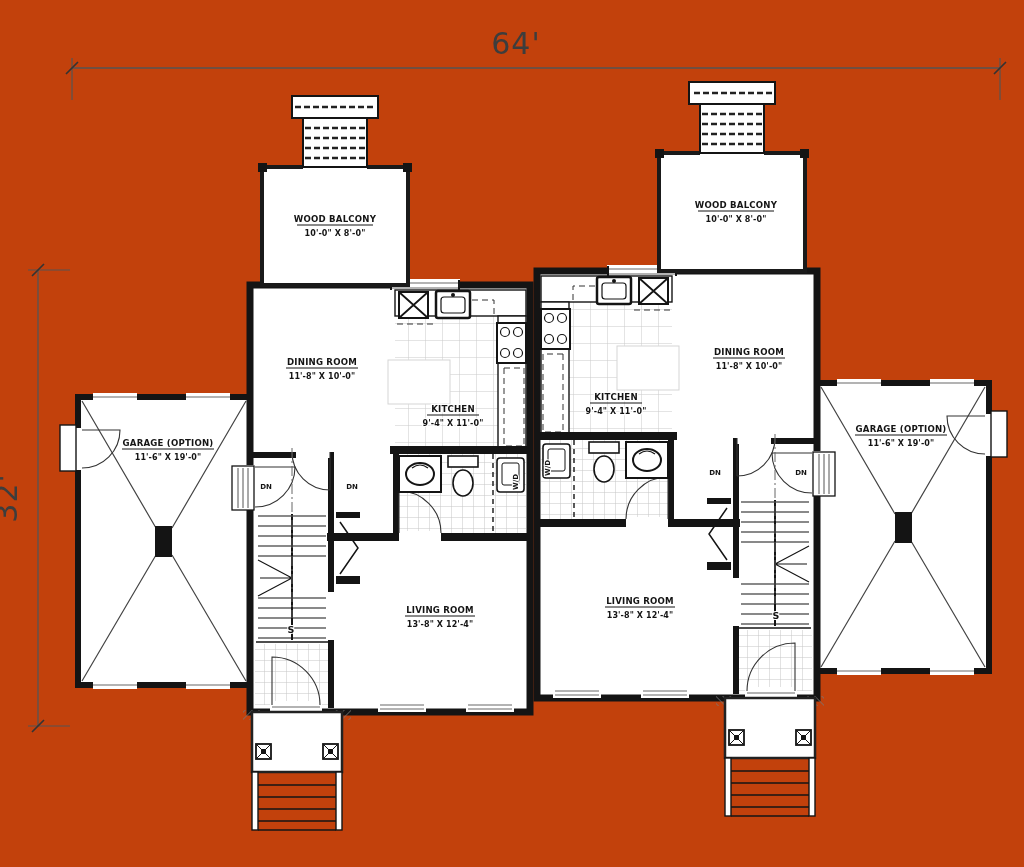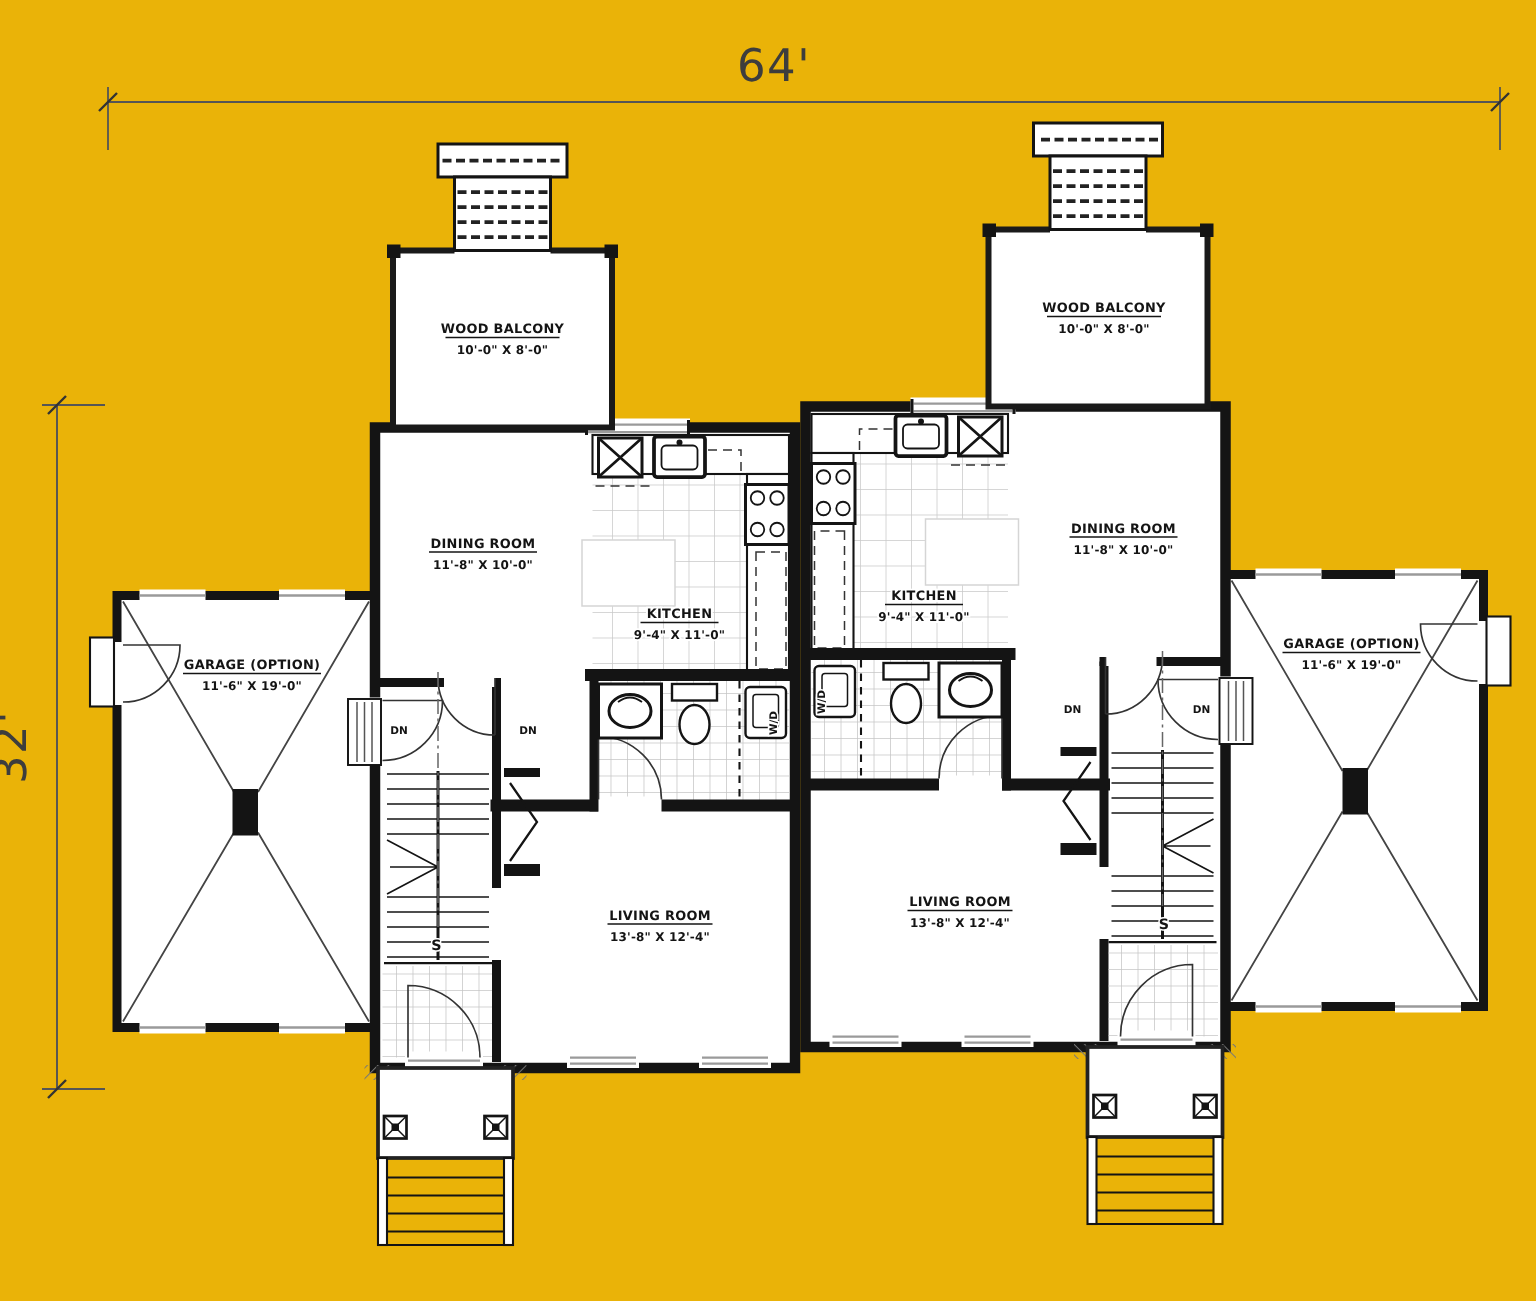--- a/index.html
+++ b/index.html
@@ -1,16 +1,16 @@
 <!DOCTYPE html>
 <html><head>
 <meta charset="utf-8">
 <style>
   html,body{margin:0;padding:0;background:#fff;}
-  .stage{position:relative;width:1024px;height:867px;background:#eab308;overflow:hidden;
+  .stage{position:relative;width:1024px;height:867px;background:#c2410c;overflow:hidden;
          font-family:"DejaVu Sans", sans-serif;}
   svg{position:absolute;left:0;top:0;}
   text{fill:#141414;}
   .dimtxt{font-size:30px;fill:#3d3d3d;letter-spacing:1px;}
   .rname{font-size:8.6px;font-weight:bold;letter-spacing:.2px;text-anchor:middle;
          paint-order:stroke;stroke:#fff;stroke-width:2.5px;}
   .rsize{font-size:8px;font-weight:bold;letter-spacing:.1px;text-anchor:middle;
          paint-order:stroke;stroke:#fff;stroke-width:2.5px;}
   .tiny{font-size:7px;font-weight:bold;text-anchor:middle;paint-order:stroke;stroke:#fff;stroke-width:2px;}
   .smark{font-size:9.5px;font-weight:bold;text-anchor:middle;paint-order:stroke;stroke:#fff;stroke-width:2px;}

